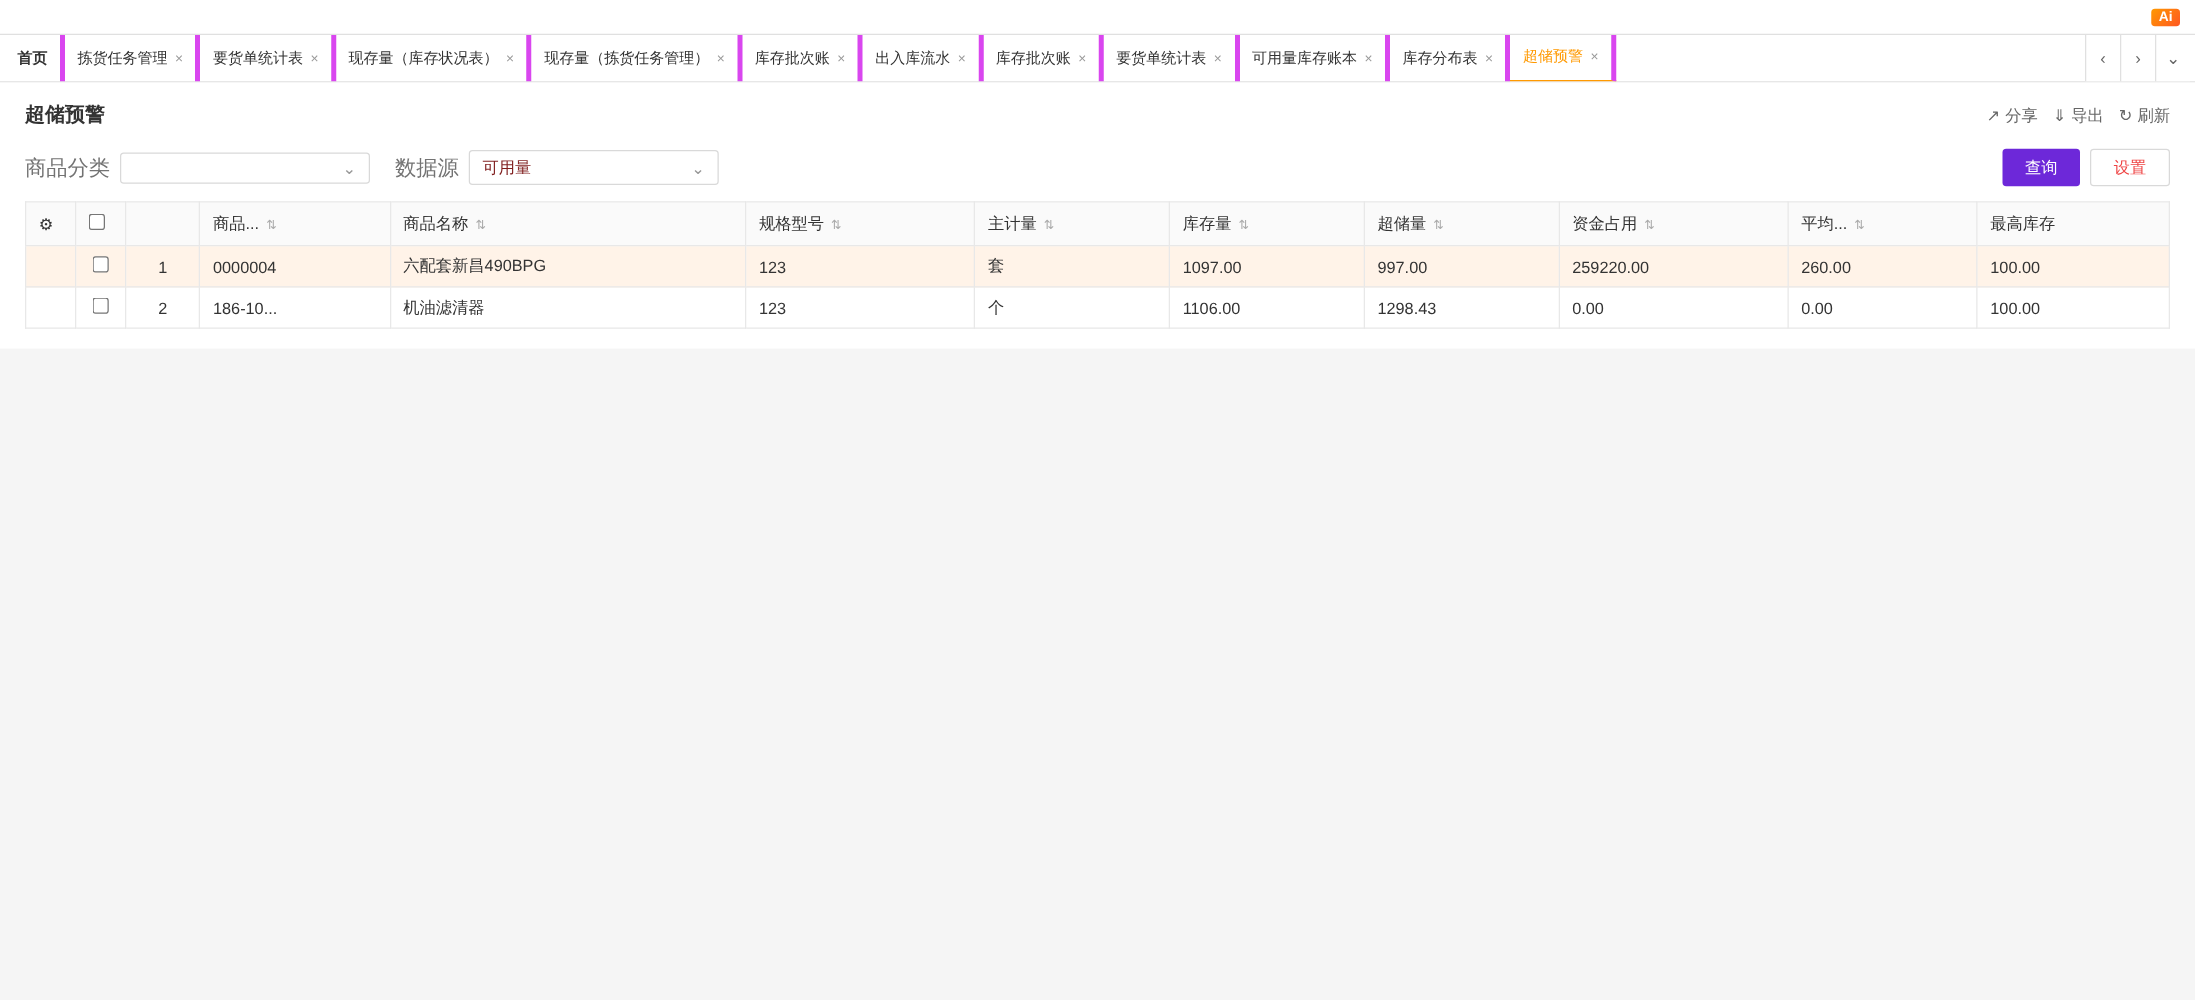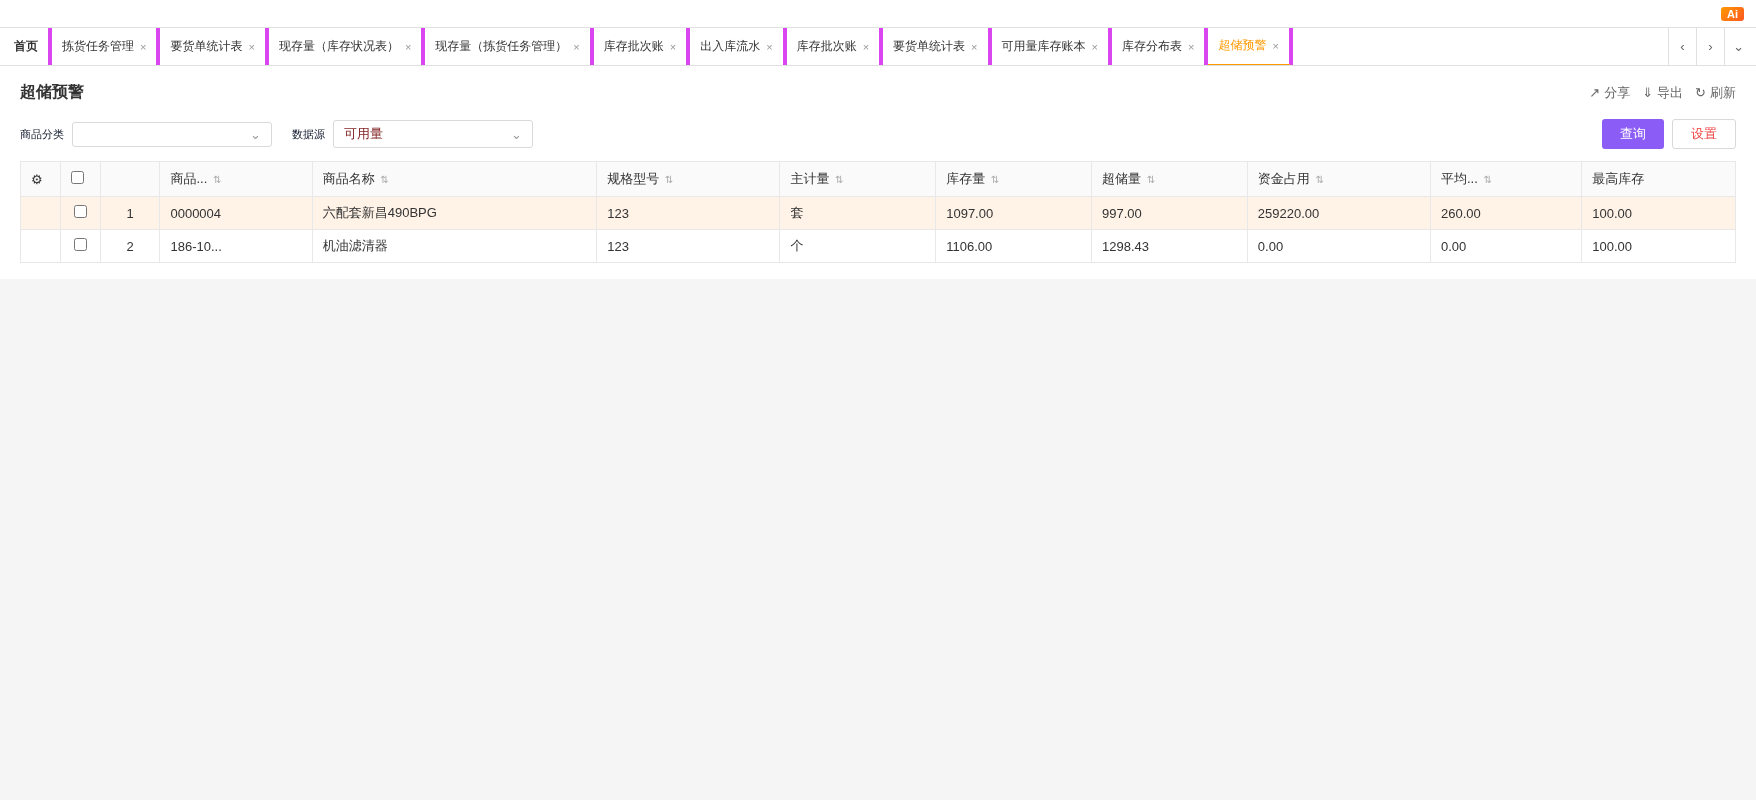--- a/index.html
+++ b/index.html
@@ -99,22 +99,22 @@
       gap: 20px;
       margin-bottom: 12px;
       flex-wrap: wrap;
     }
     .filter-group {
       display: flex;
       align-items: center;
       gap: 8px;
     }
     .filter-label {
-      font-size: 11px;
-      color: #0f172a;
+      font-size: 17px;
+      color: #737373;
       white-space: nowrap;
     }
     .filter-select {
       display: flex;
       align-items: center;
       border: 1px solid #d9d9d9;
       border-radius: 3px;
       padding: 4px 10px;
       min-width: 200px;
       cursor: pointer;
@@ -124,21 +124,21 @@
     .filter-select-text { color: #7f1d1d; font-size: 13px; }
     .filter-select-arrow { color: #999; margin-left: 8px; }
 
     
     .action-buttons {
       margin-left: auto;
       display: flex;
       gap: 8px;
     }
     .btn-query {
-      background: #8b5cf6;
+      background: #6d28d9;
       color: #fff;
       border: none;
       border-radius: 3px;
       padding: 5px 18px;
       cursor: pointer;
       font-size: 13px;
     }
     .btn-settings {
       background: #fff;
       color: #ef4444;

